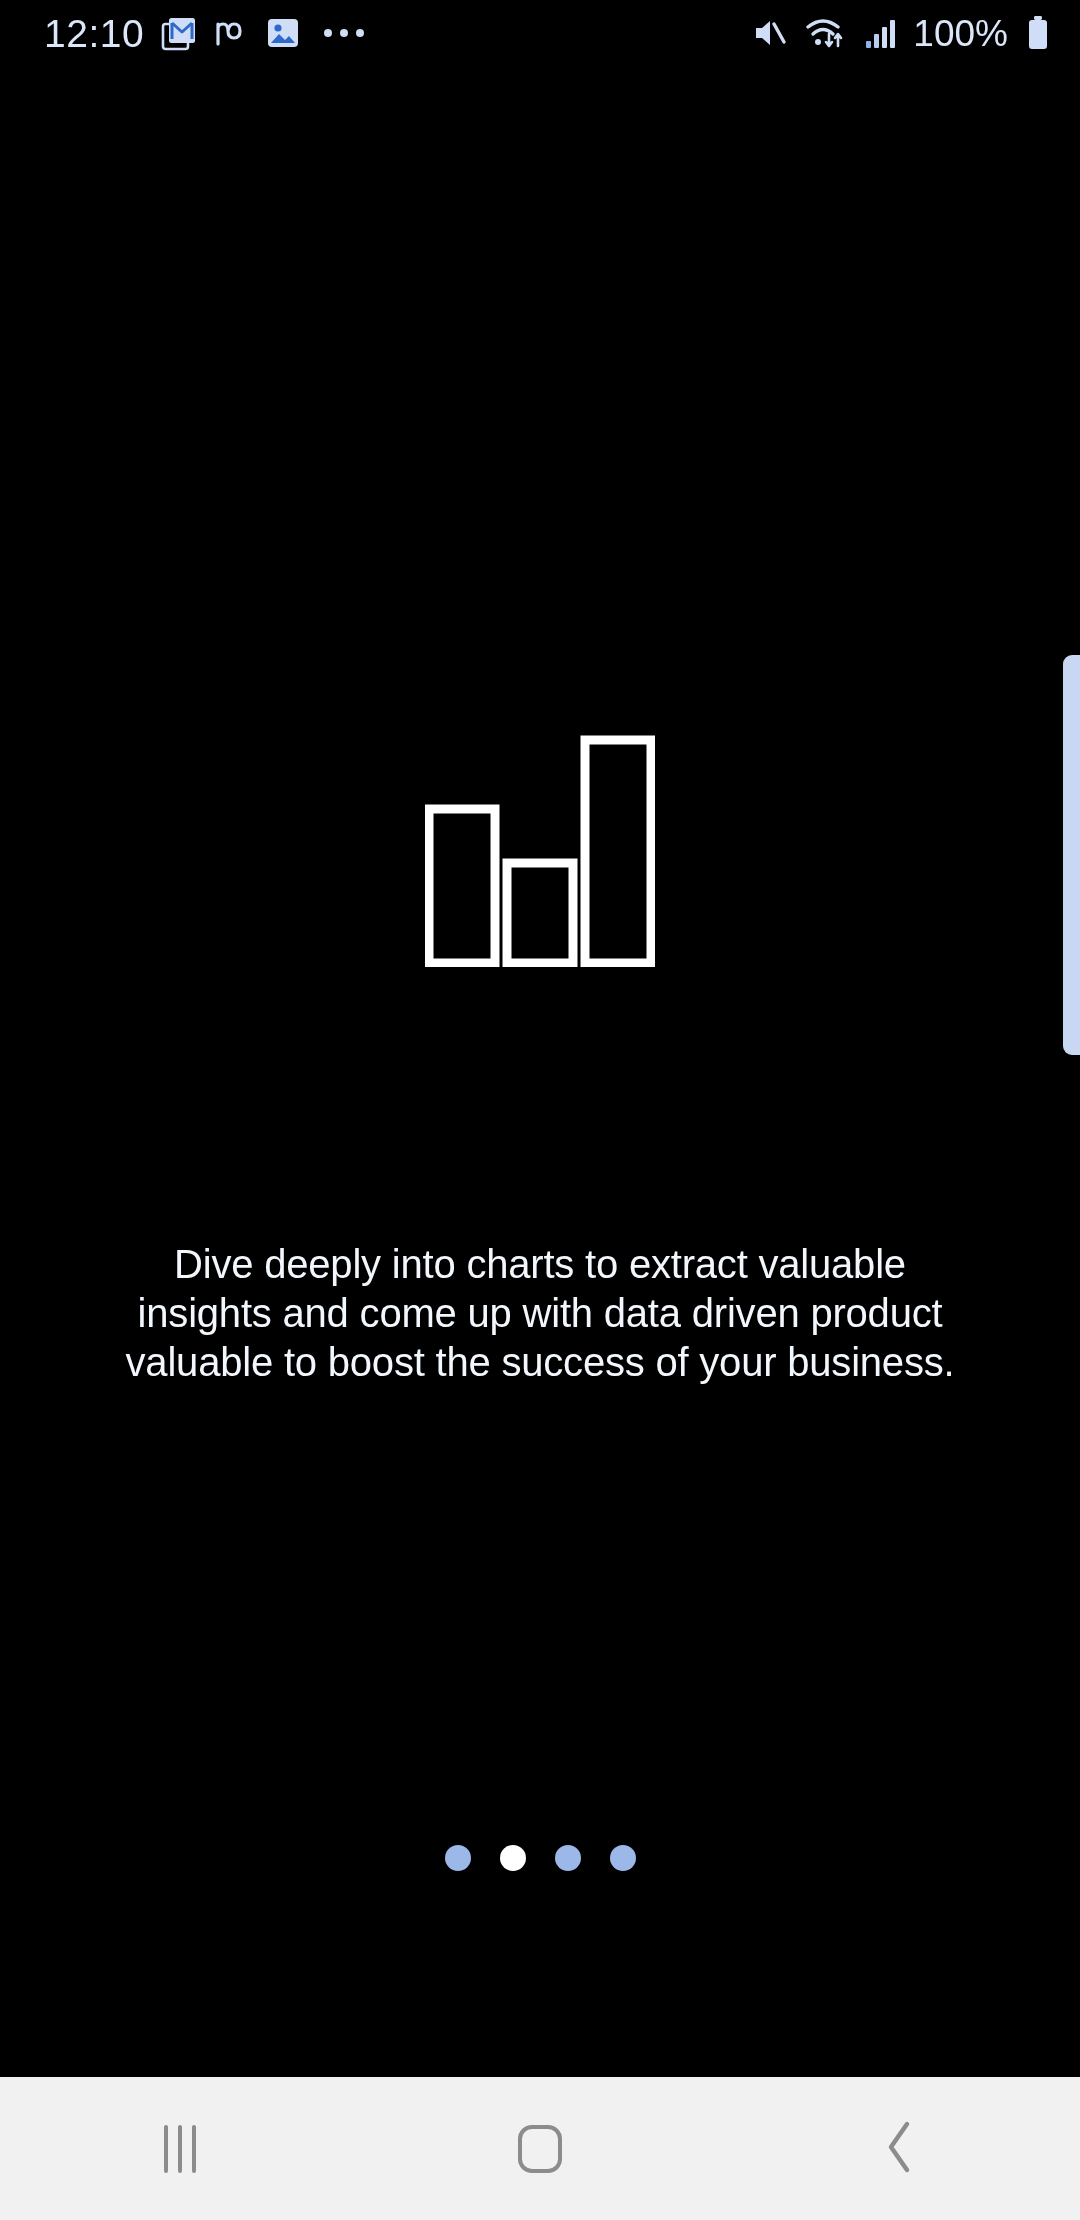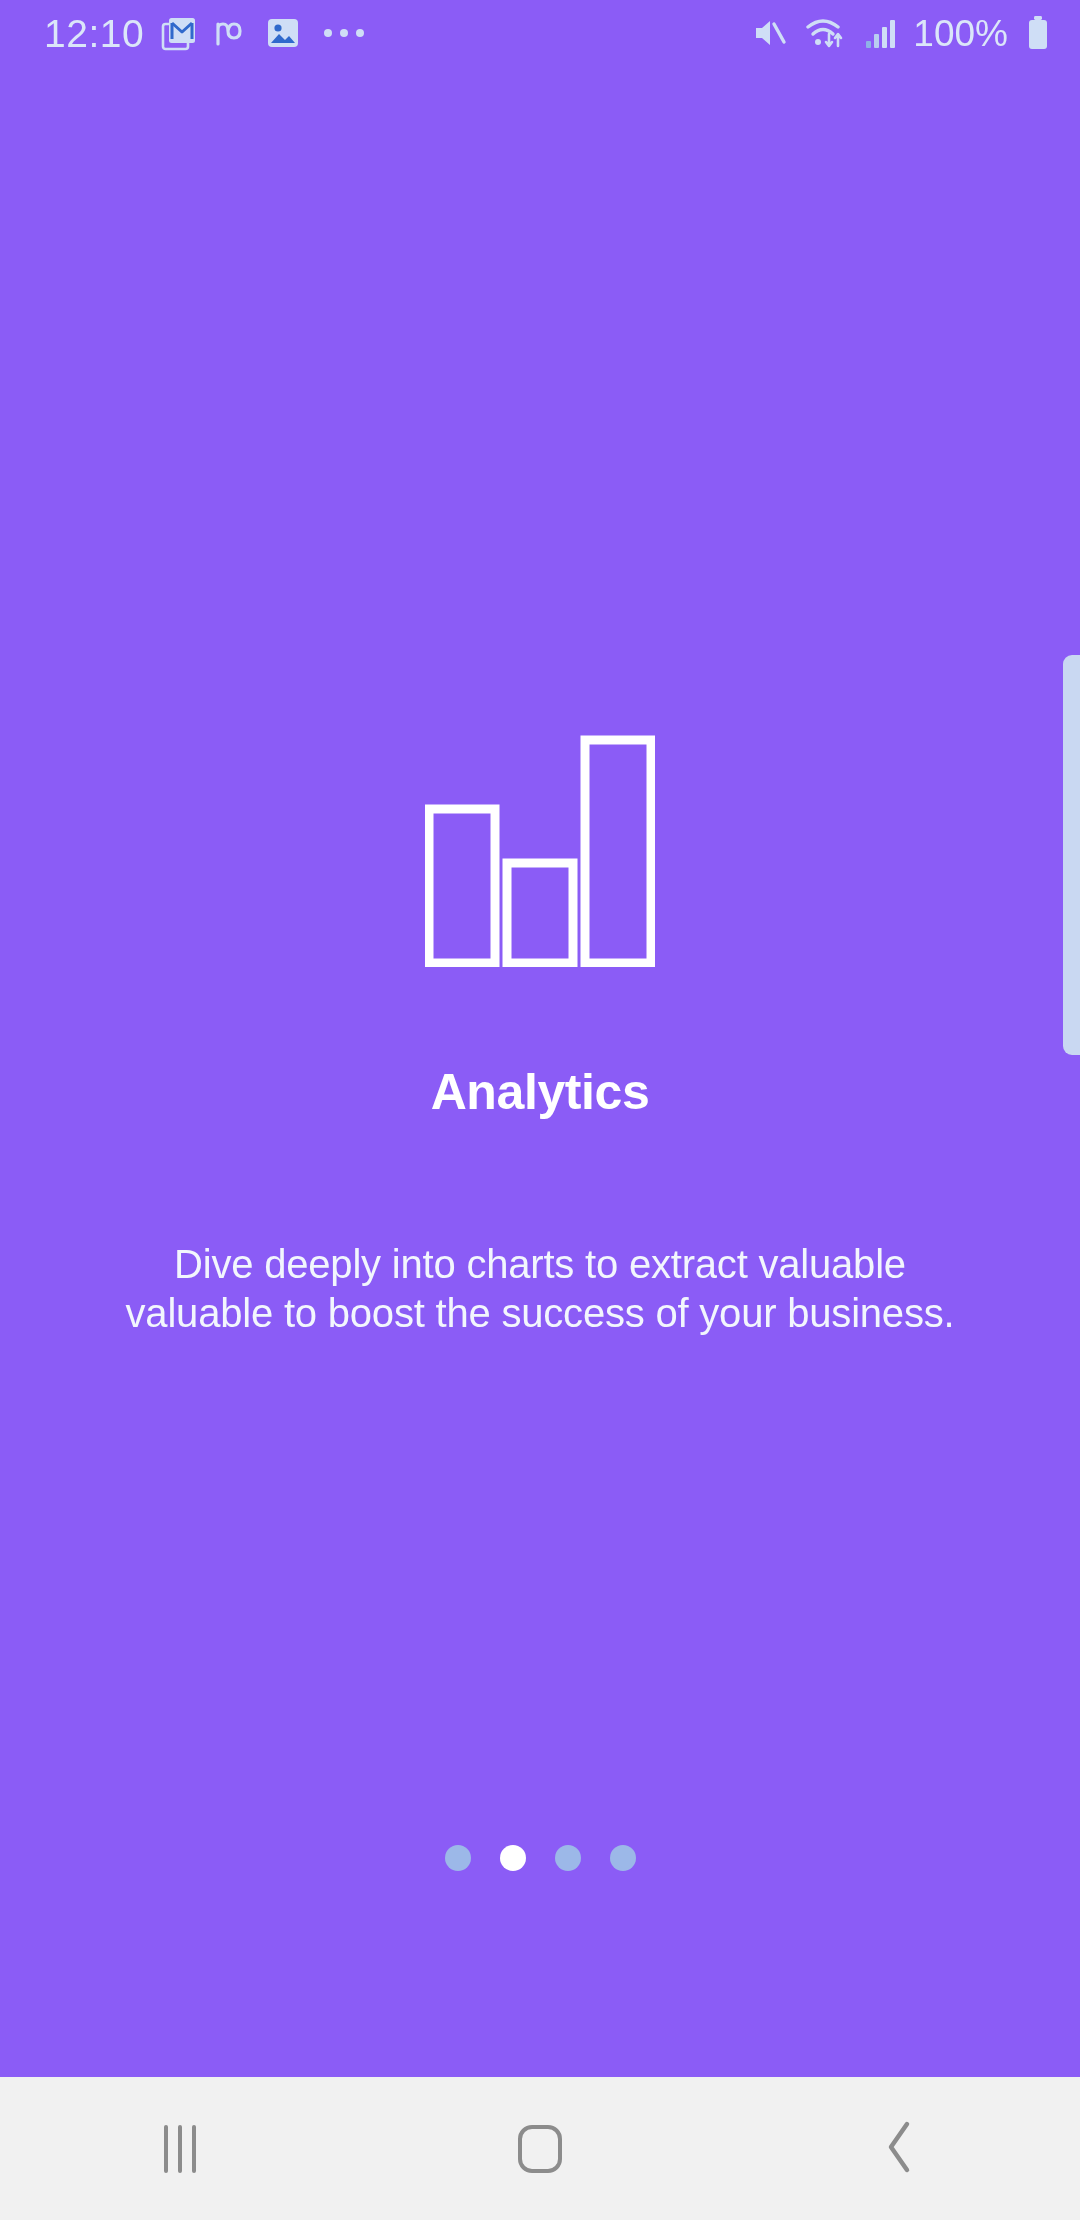--- a/index.html
+++ b/index.html
@@ -18,21 +18,21 @@
     height: 2220px;
     overflow: hidden;
   }
 
   
   .app-surface {
     position: absolute;
     left: 0; top: 0;
     width: 1080px;
     height: 2077px;
-    background: #8b5cf6;
+    background: #000000;
     overflow: hidden;
   }
 
   
   .status-bar {
     position: absolute;
     left: 0; top: 0;
     width: 1080px;
     height: 66px;
     display: flex;
@@ -291,24 +291,24 @@
 
             <rect x="4" y="74" width="66" height="154" fill="none" stroke="#ffffff" stroke-width="9"></rect>
 
             <rect x="82" y="128" width="66" height="100" fill="none" stroke="#ffffff" stroke-width="9"></rect>
 
             <rect x="160" y="5" width="66" height="223" fill="none" stroke="#ffffff" stroke-width="9"></rect>
           </svg>
         </span>
       </div>
 
-      <div class="page-title">Analytics</div>
 
       <div class="page-body">
         <span>Dive deeply into charts to extract valuable</span>
+        <span>insights and come up with data driven product</span>
         <span>valuable to boost the success of your business.</span>
       </div>
 
       <div class="page-dots">
         <span class="dot"></span>
         <span class="dot active"></span>
         <span class="dot"></span>
         <span class="dot"></span>
       </div>
     </div>

